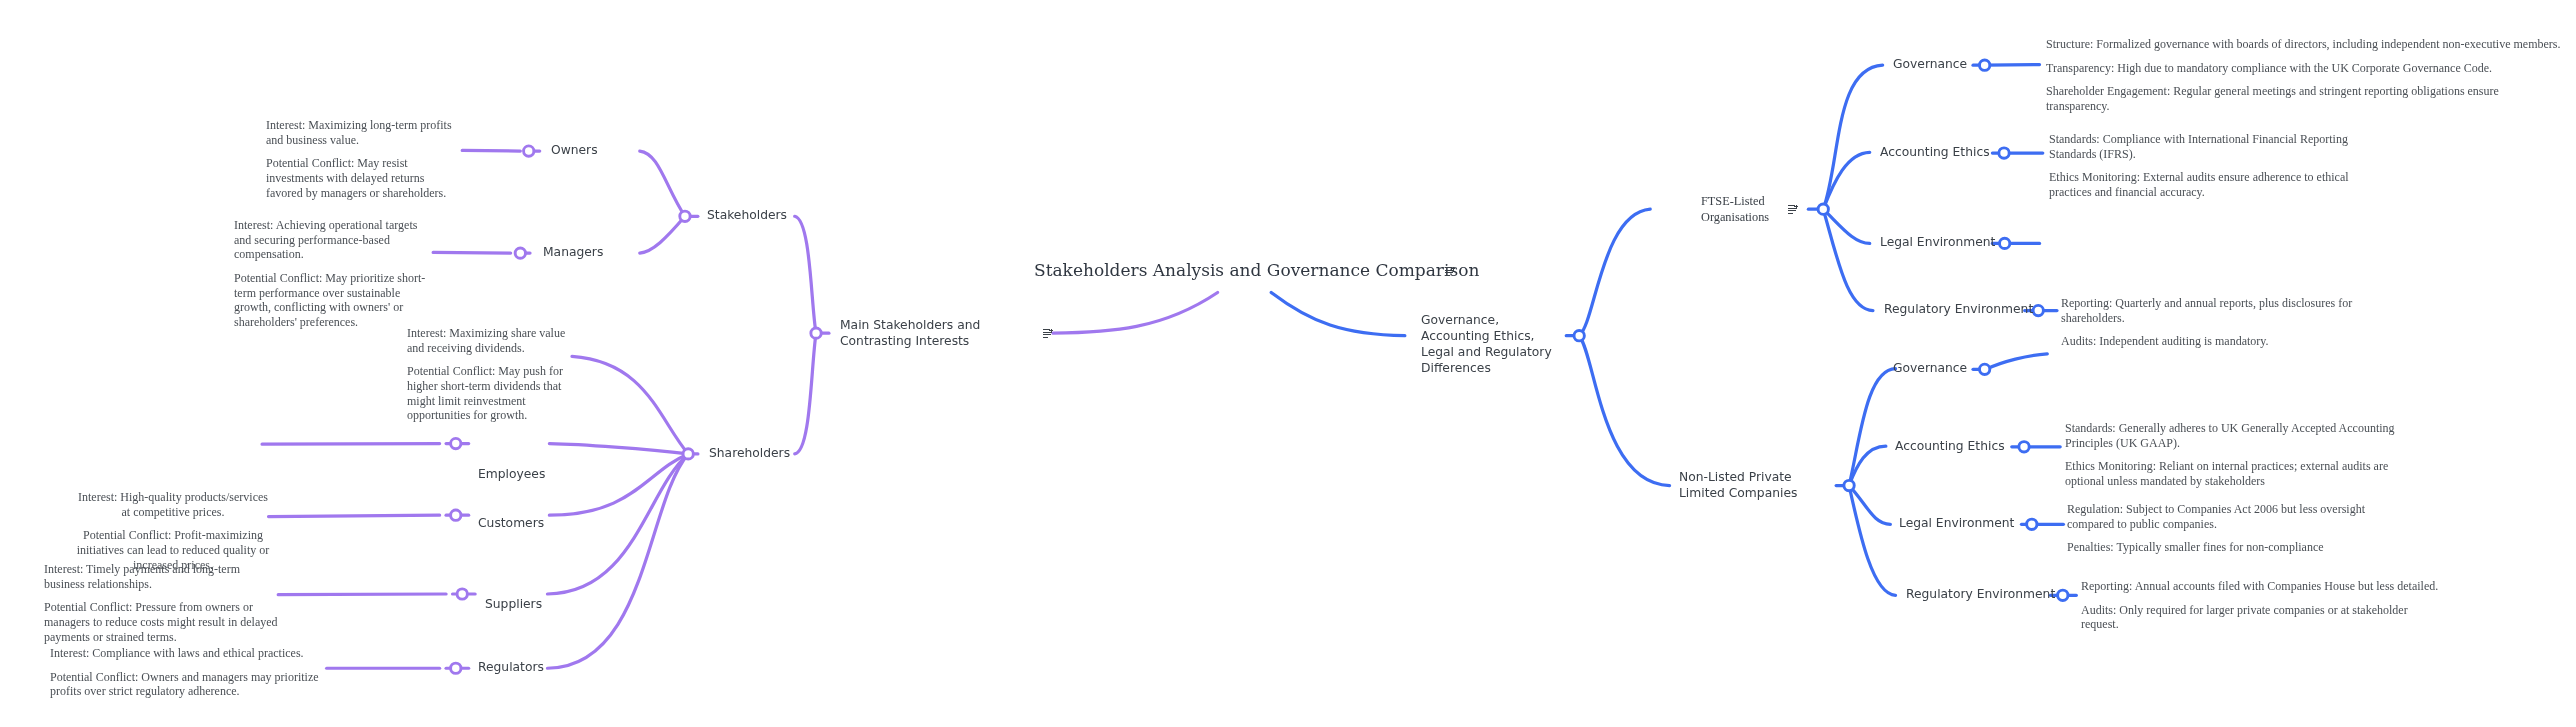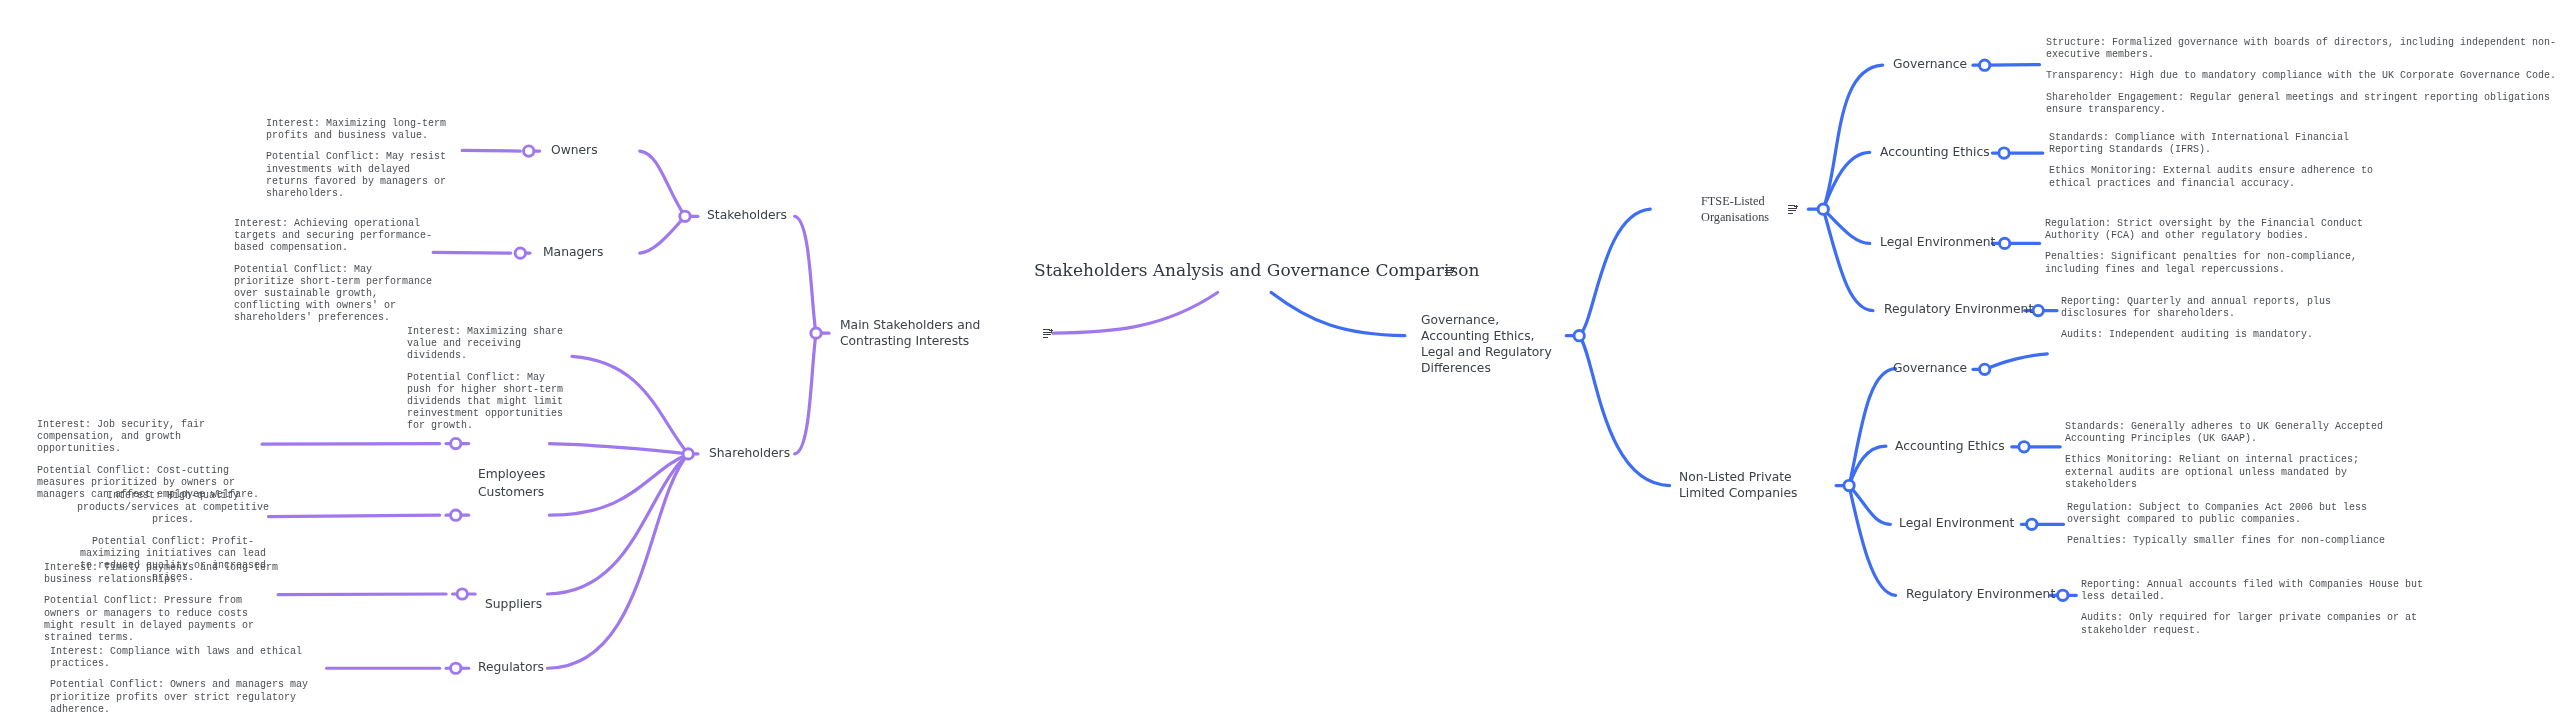--- a/index.html
+++ b/index.html
@@ -2,21 +2,21 @@
 <html style="font-size:10.3px"><head>
 <meta charset="utf-8">
 <style>
   html, body { margin: 0; padding: 0; background: #ffffff; }
   body { width: 2576px; height: 727px; position: relative; overflow: hidden; }
   #canvas { position: absolute; left: 0; top: 0; width: 2576px; height: 727px; }
   svg.links { position: absolute; left: 0; top: 0; width: 2576px; height: 727px; }
   .node { position: absolute; font-family: "DejaVu Sans", sans-serif; color: #3b4148; font-size: 12.3px; line-height: 1.3; white-space: nowrap; cursor: pointer; }
   .node.wrap { white-space: normal; }
   .title { position: absolute; font-family: "DejaVu Serif", serif; color: #2f3640; font-size: 17px; white-space: nowrap; cursor: pointer; }
-  .detail { position: absolute; font-family: Liberation Mono, monospace; color: #4a4f55; font-size: 10px; line-height: 1.22; }
+  .detail { position: absolute; font-family: Liberation Serif, serif; color: #4a4f55; font-size: 12px; line-height: 1.22; }
   .detail p { margin: 0 0 9px 0; }
   .detail p:last-child { margin-bottom: 0; }
   .notes-icon { position: absolute; width: 9px; height: 7.8px; cursor: pointer; }
   .notes-icon span { position: absolute; left: 0; height: 1.3px; background: #3b4148; }
   .notes-icon .plus-h { position: absolute; width: 3.9px; height: 1px; background: #3b4148; right: -1.3px; top: 1.3px; }
   .notes-icon .plus-v { position: absolute; width: 1px; height: 3.9px; background: #3b4148; right: 0.1px; top: 0px; }
 </style>
 </head>
 <body>
 
@@ -165,28 +165,24 @@
     <p>Potential Conflict: May prioritize short-term performance over sustainable growth, conflicting with owners' or shareholders' preferences.</p>
   </div>
 
   <div class="node" style="left:709px; top:446px;">Shareholders</div>
   <div class="detail" style="left:407px; top:326px; width:168px;">
     <p>Interest: Maximizing share value and receiving dividends.</p>
     <p>Potential Conflict: May push for higher short-term dividends that might limit reinvestment opportunities for growth.</p>
   </div>
 
   <div class="node" style="left:478px; top:435px;margin-top:32px;">Employees</div>
-  <div class="node" style="left:478px; top:485px;">Customers</div>
+  <div class="node" style="left:478px; top:516px;">Customers</div>
   <div class="node" style="left:485px; top:554px;margin-top:43px;">Suppliers</div>
   <div class="node" style="left:478px; top:660px;">Regulators</div>
 
-  <div class="detail" style="left:37px; top:419px; width:223px;">
-    <p>Interest: Job security, fair compensation, and growth opportunities.</p>
-    <p>Potential Conflict: Cost-cutting measures prioritized by owners or managers can affect employee welfare.</p>
-  </div>
   <div class="detail" style="left:76px; top:490px; width:194px;text-align:center;">
     <p>Interest: High-quality products/services at competitive prices.</p>
     <p>Potential Conflict: Profit-maximizing initiatives can lead to reduced quality or increased prices.</p>
   </div>
   <div class="detail" style="left:44px; top:562px; width:236px;">
     <p>Interest: Timely payments and long-term business relationships.</p>
     <p>Potential Conflict: Pressure from owners or managers to reduce costs might result in delayed payments or strained terms.</p>
   </div>
   <div class="detail" style="left:50px; top:646px; width:278px;">
     <p>Interest: Compliance with laws and ethical practices.</p>
@@ -212,24 +208,20 @@
 
   <div class="detail" style="left:2046px; top:37px; width:517px;">
     <p>Structure: Formalized governance with boards of directors, including independent non-executive members.</p>
     <p>Transparency: High due to mandatory compliance with the UK Corporate Governance Code.</p>
     <p>Shareholder Engagement: Regular general meetings and stringent reporting obligations ensure transparency.</p>
   </div>
   <div class="detail" style="left:2049px; top:132px; width:336px;">
     <p>Standards: Compliance with International Financial Reporting Standards (IFRS).</p>
     <p>Ethics Monitoring: External audits ensure adherence to ethical practices and financial accuracy.</p>
   </div>
-  <div class="detail" style="left:2045px; top:218px; width:336px;">
-    <p>Regulation: Strict oversight by the Financial Conduct Authority (FCA) and other regulatory bodies.</p>
-    <p>Penalties: Significant penalties for non-compliance, including fines and legal repercussions.</p>
-  </div>
   <div class="detail" style="left:2061px; top:296px; width:336px;">
     <p>Reporting: Quarterly and annual reports, plus disclosures for shareholders.</p>
     <p>Audits: Independent auditing is mandatory.</p>
   </div>
 
   <div class="node wrap" style="left:1679px; top:470px; width:161px;">Non-Listed Private Limited Companies</div>
 
   <div class="node" style="left:1893px; top:361px;">Governance</div>
   <div class="node" style="left:1895px; top:439px;">Accounting Ethics</div>
   <div class="node" style="left:1899px; top:516px;">Legal Environment</div>

